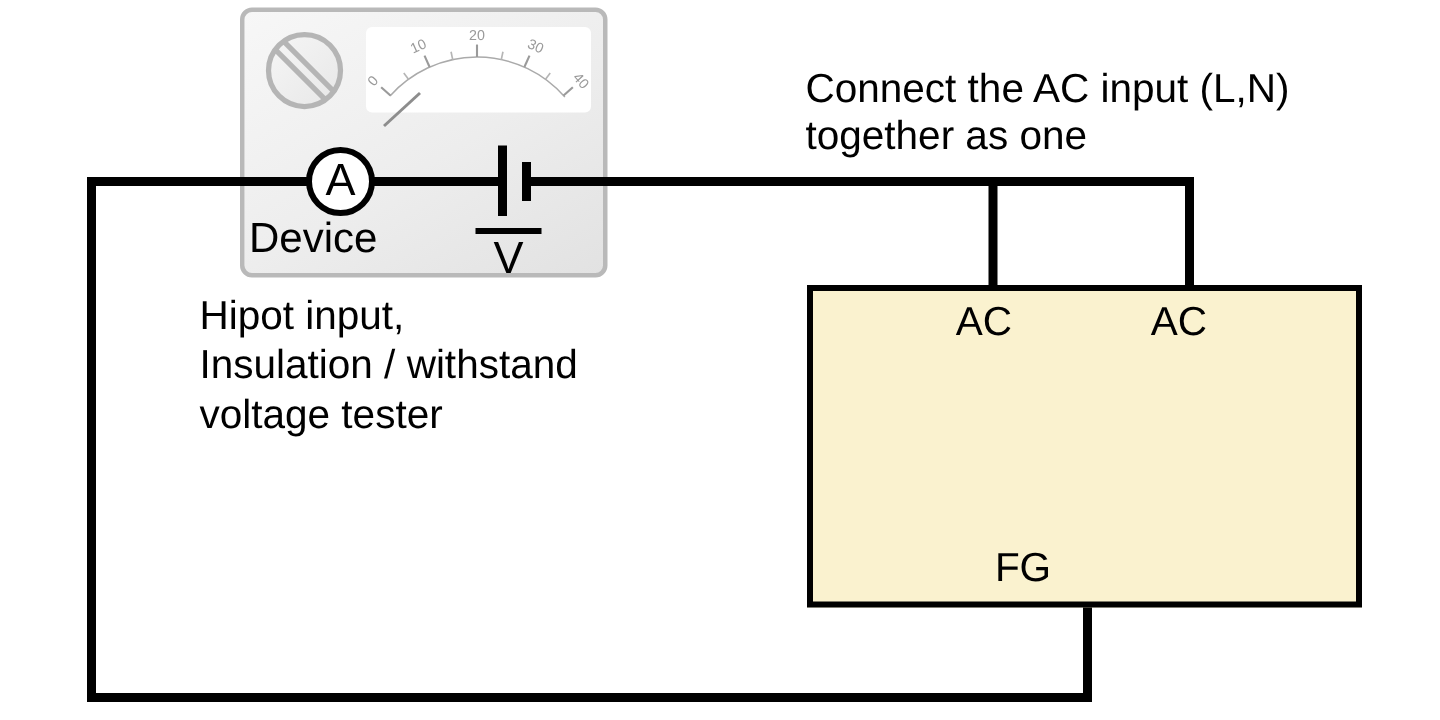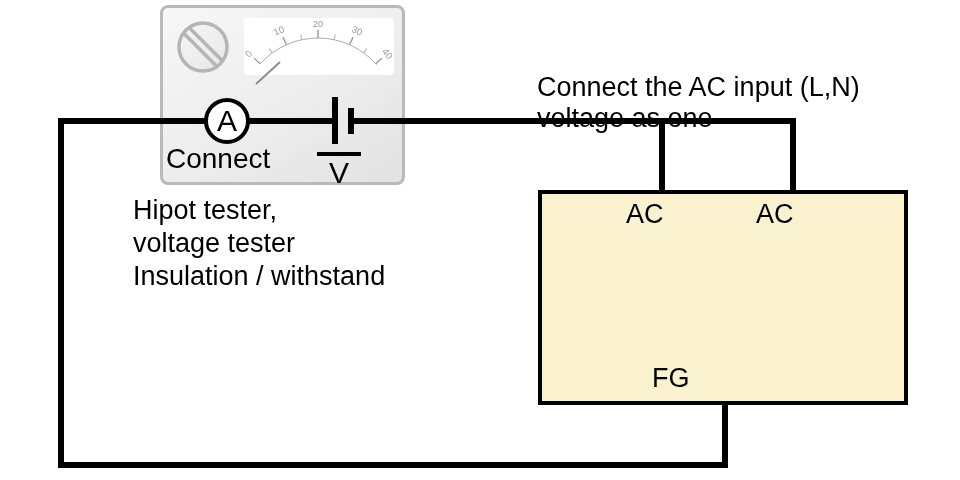--- a/index.html
+++ b/index.html
@@ -27,27 +27,27 @@
   
   .plate{position:absolute;background:#000;}
   .vbar{
     position:absolute;left:317px;top:152px;width:44px;text-align:center;
     border-top:4px solid #000;font-size:30px;line-height:30px;padding-top:2px;
   }
   
   .lbl{position:absolute;font-size:27px;line-height:33px;white-space:nowrap;}
   .ammeter-lbl{left:166px;top:142px;font-size:28px;}
   .tester-name{left:133px;top:194px;}
-  .note{left:537px;top:44px;line-height:31px;margin-top:28px;}
+  .note{left:537px;top:44px;line-height:31px;}
   
   .dut{
     position:absolute;left:538px;top:190px;width:370px;height:215px;
     box-sizing:border-box;border:4px solid #000;background:#FAF2CF;
   }
-  .dut-lbl{position:absolute;font-size:27px;line-height:30px;}
+  .dut-lbl{position:absolute;font-size:27px;line-height:30px;text-align:center;}
   .ac-left{left:626px;top:199px;width:60px;}
   .ac-right{left:756px;top:199px;width:60px;}
   .dut-title{left:540px;top:279px;width:366px;}
   .fg{left:652px;top:363px;width:60px;}
 </style>
 </head>
 <body>
 
 <div class="stage">
 
@@ -105,31 +105,31 @@
 
   <div class="plate" style="left:332px;top:97px;width:6px;height:47px;"></div>
   <div class="plate" style="left:348px;top:108px;width:6px;height:26px;"></div>
 
   <div class="acircle">
     <span>A</span>
   </div>
 
   <div class="vbar">V</div>
 
-  <div class="lbl ammeter-lbl">Connect</div>
+  <div class="lbl ammeter-lbl">Device</div>
 
   <div class="lbl tester-name">
-    <div>Hipot tester,</div>
+    <div>Hipot input,</div>
+    <div>Insulation / withstand</div>
     <div>voltage tester</div>
-    <div>Insulation / withstand</div>
   </div>
 
   <div class="lbl note">
     <div>Connect the AC input (L,N)</div>
-    <div>voltage as one</div>
+    <div>together as one</div>
   </div>
 
   <div class="dut"></div>
   <div class="dut-lbl ac-left">AC</div>
   <div class="dut-lbl ac-right">AC</div>
   <div class="dut-lbl fg">FG</div>
 
 </div>
 
 </body></html>

